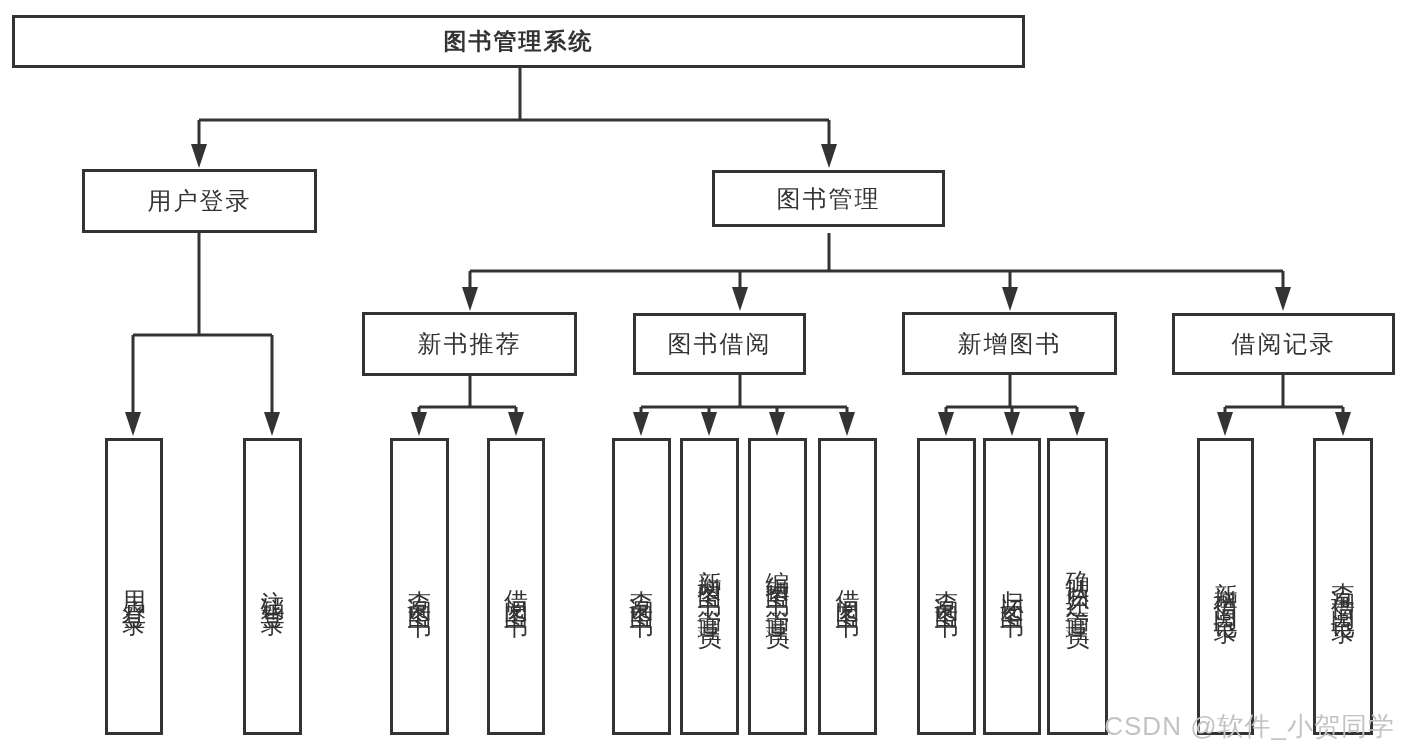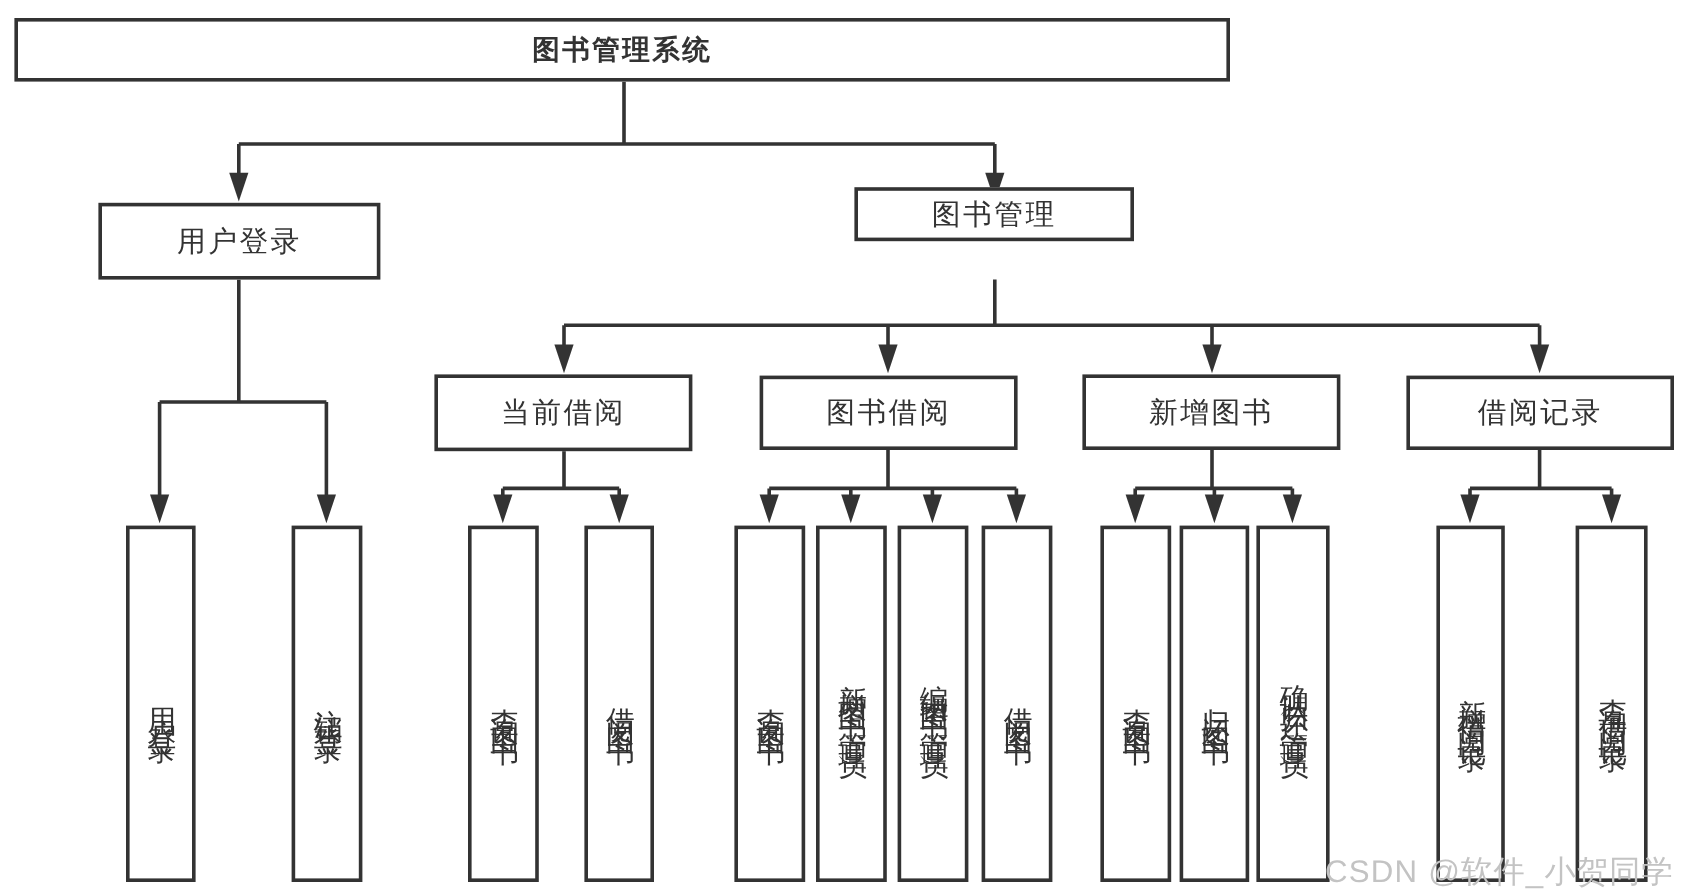--- a/index.html
+++ b/index.html
@@ -108,25 +108,25 @@
         <polygon points="1069,412 1085,412 1077,436"></polygon>
         <polygon points="1217,412 1233,412 1225,436"></polygon>
         <polygon points="1335,412 1351,412 1343,436"></polygon>
       </g>
   </svg>
 
   <div class="node rootnode" style="left:12px;top:15px;width:1013px;height:53px">图书管理系统</div>
 
   <div class="node hnode" style="left:82px;top:169px;width:235px;height:64px">用户登录</div>
 
-  <div class="node hnode" style="left:712px;top:156px;width:233px;height:45px">图书管理</div>
+  <div class="node hnode" style="left:712px;top:170px;width:233px;height:57px">图书管理</div>
 
-  <div class="node hnode" style="left:362px;top:312px;width:215px;height:64px">当前借阅</div>
+  <div class="node hnode" style="left:362px;top:312px;width:215px;height:64px">新书推荐</div>
 
-  <div class="node hnode" style="left:633px;top:313px;width:215px;height:62px">图书借阅</div>
+  <div class="node hnode" style="left:633px;top:313px;width:173px;height:62px">图书借阅</div>
 
   <div class="node hnode" style="left:902px;top:312px;width:215px;height:63px">新增图书</div>
 
   <div class="node hnode" style="left:1172px;top:313px;width:223px;height:62px">借阅记录</div>
 
   <div class="node leaf" style="left:105px;width:58px">
     <span class="vtext">用户登录</span>
   </div>
 
   <div class="node leaf" style="left:243px;width:59px">

